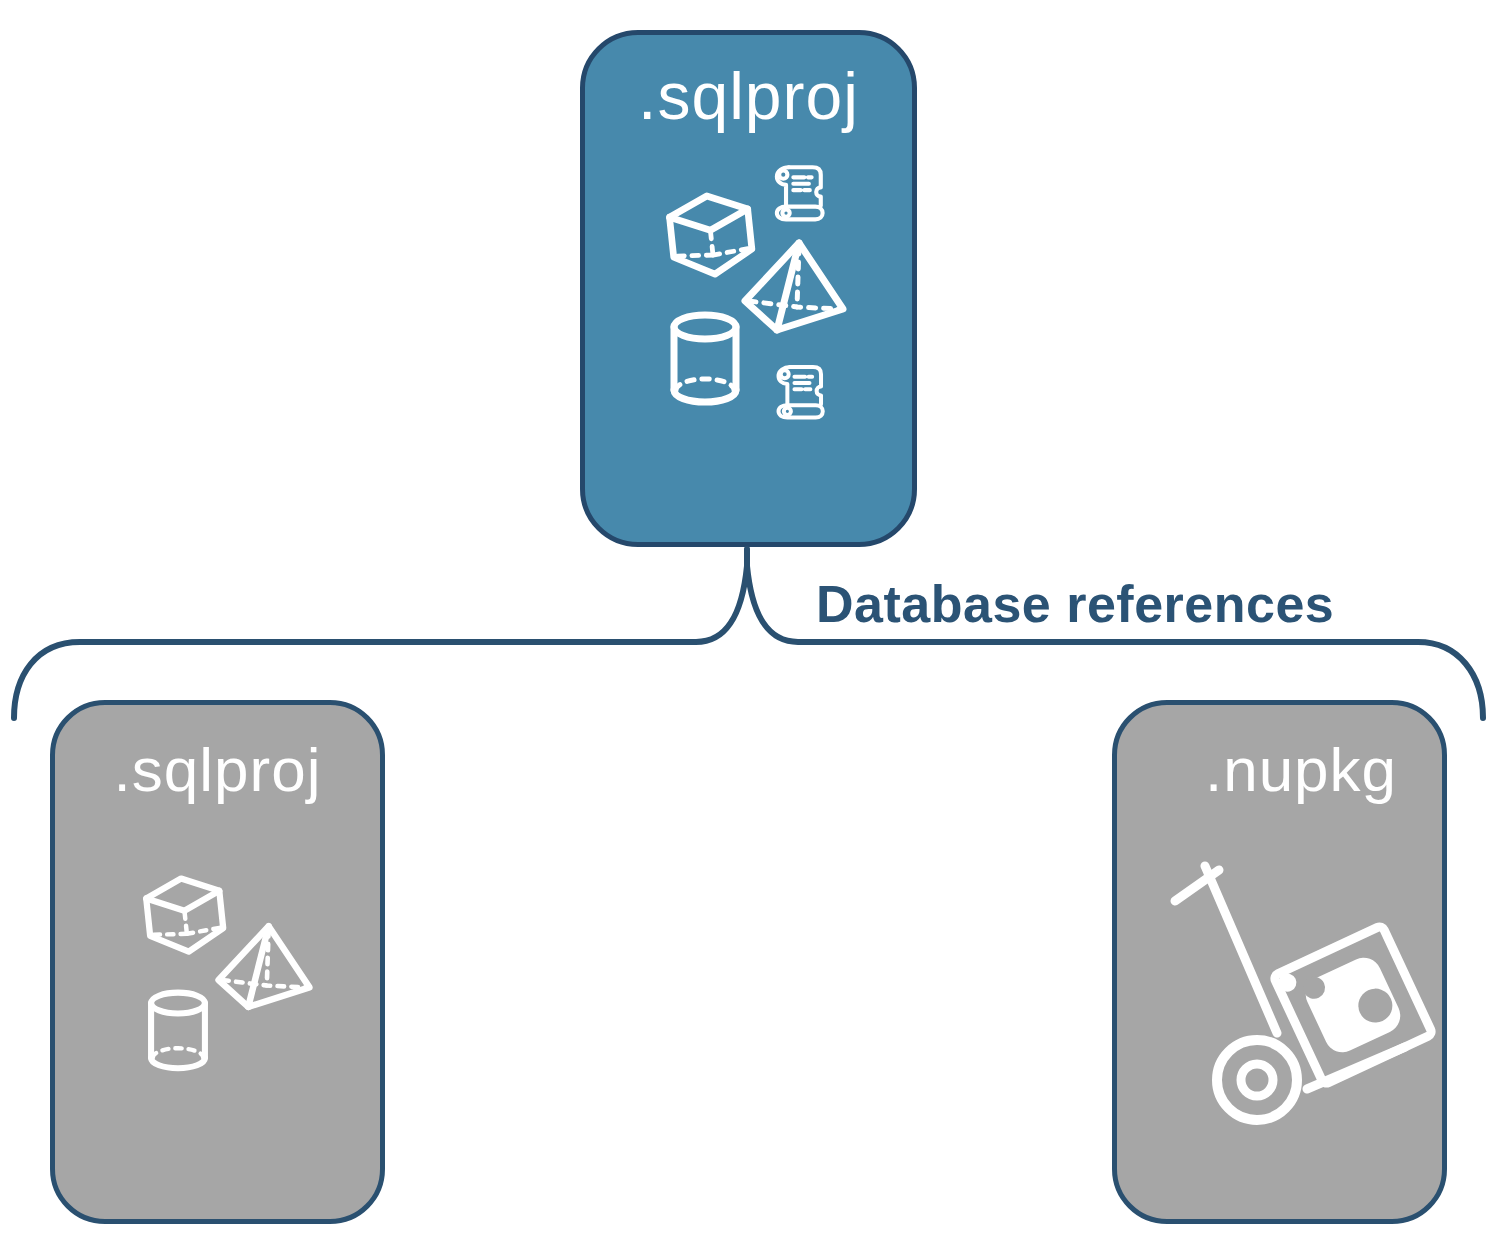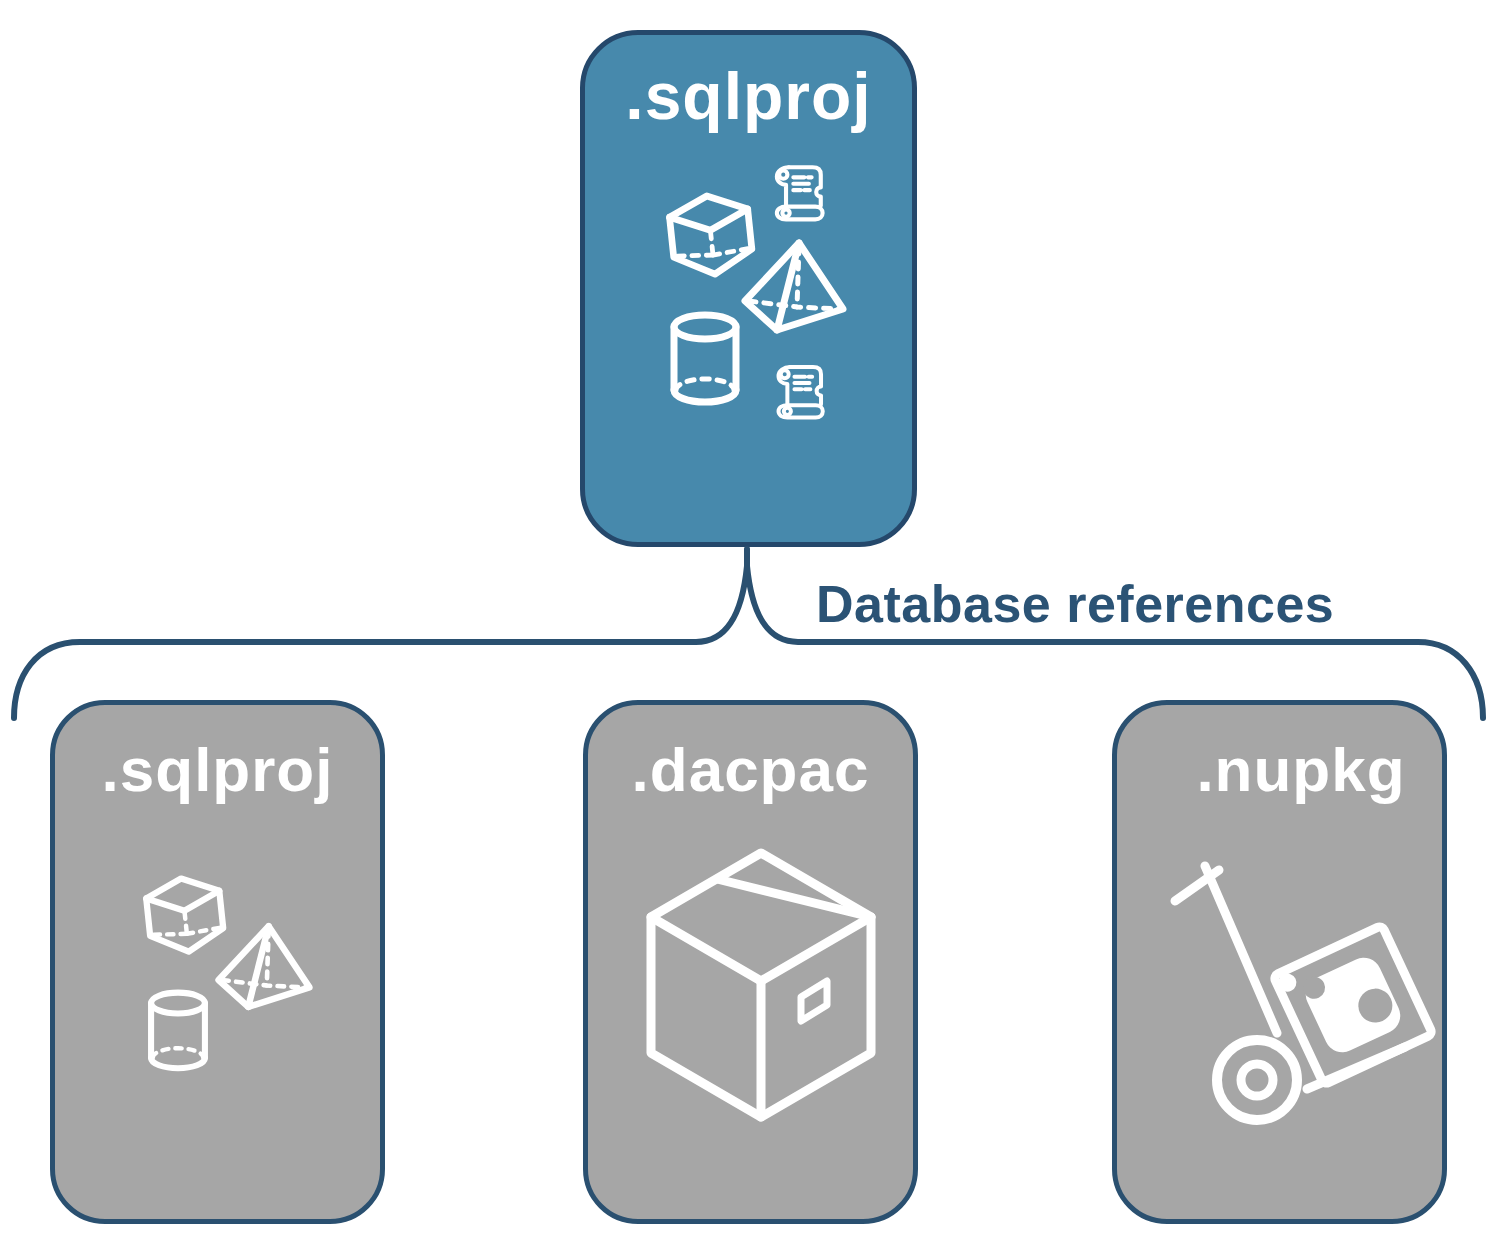--- a/index.html
+++ b/index.html
@@ -39,21 +39,21 @@
     border: 5px solid var(--node-border);
     border-radius: 55px;
   }
   .node-child.pos-0 { left: 50px; }
   .node-child.pos-1 { left: 583px; }
   .node-child.pos-2 { left: 1112px; padding-left: 43px; }
   .node-label {
     display: block;
     padding-top: 28px;
     font-size: 66px;
-    font-weight: bold;
+    font-weight: normal;
     color: #ffffff;
     letter-spacing: 1px;
     line-height: 1;
   }
   .node-child .node-label { padding-top: 34px; font-size: 62px; }
   .icon-cluster, .icon-single { position: absolute; color: var(--icon-color); }
   .root-cluster { left: 72px; top: 120px; }
   .child-cluster { left: 80px; top: 165px; }
   .package-icon-wrap { left: 53px; top: 140px; }
   .handtruck-icon-wrap { left: 50px; top: 152px; }
@@ -177,26 +177,20 @@
 
   <div class="node node-child pos-0">
     <span class="node-label">.sqlproj</span>
     <svg class="icon-cluster child-cluster" width="260" height="215" viewBox="0 0 260 215">
       <use href="#sym-cube" x="7" y="3" width="86" height="86" transform="rotate(-6 50 46)"></use>
       <use href="#sym-pyramid" x="78" y="50" width="102" height="94"></use>
       <use href="#sym-cylinder" x="10" y="118" width="66" height="84"></use>
     </svg>
   </div>
 
-  <div class="node node-child pos-1">
-    <span class="node-label">.dacpac</span>
-    <svg class="icon-single package-icon-wrap" width="240" height="280" viewBox="0 0 240 280">
-      <use href="#sym-package" x="0" y="0" width="240" height="280"></use>
-    </svg>
-  </div>
 
   <div class="node node-child pos-2">
     <span class="node-label">.nupkg</span>
     <svg class="icon-single handtruck-icon-wrap" width="280" height="270" viewBox="0 0 280 270">
       <use href="#sym-handtruck" x="0" y="0" width="280" height="270"></use>
     </svg>
   </div>
 
 </div>
 

